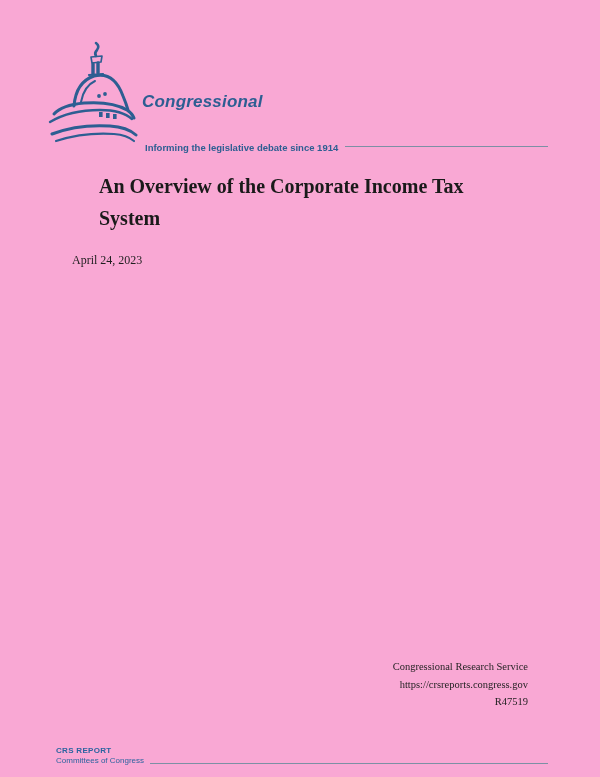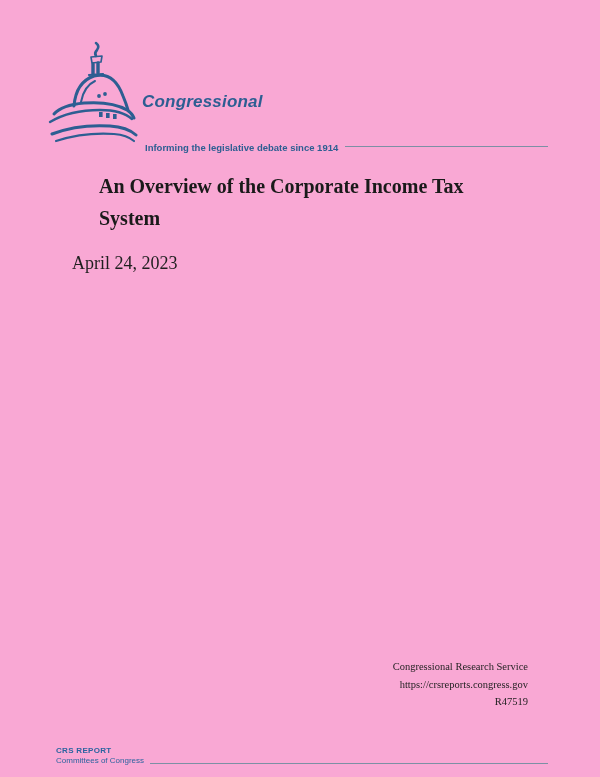--- a/index.html
+++ b/index.html
@@ -67,21 +67,21 @@
     font-size: 20px;
     font-weight: 700;
     line-height: 32px;
     margin-left: 27px;
   }
   .doc-date {
     position: absolute;
     left: 72px;
     top: 253px;
     color: #1f1f1f;
-    font-size: 18px;
+    font-size: 12px;
   }
 
   
   .footer-right {
     position: absolute;
     right: 72px;
     top: 658px;
     text-align: right;
     color: #1f1f1f;
     font-size: 10.5px;

